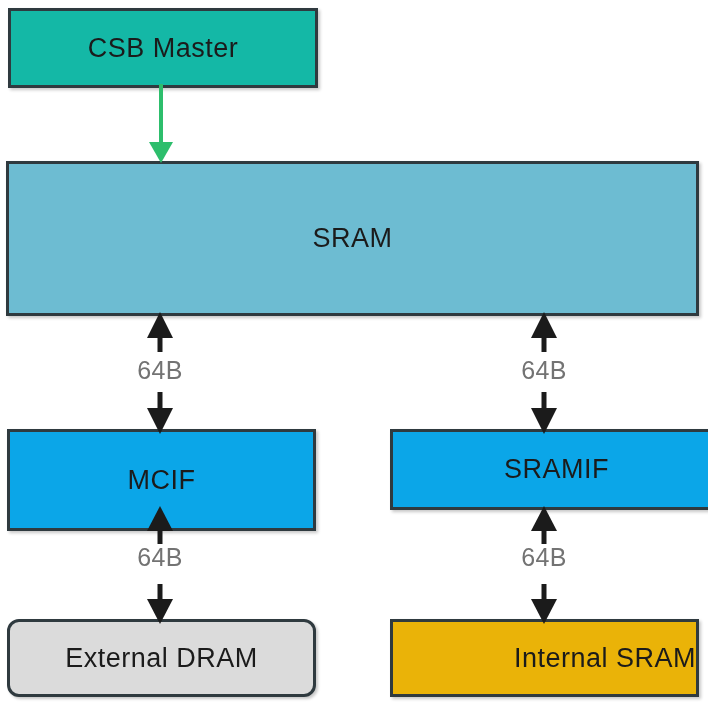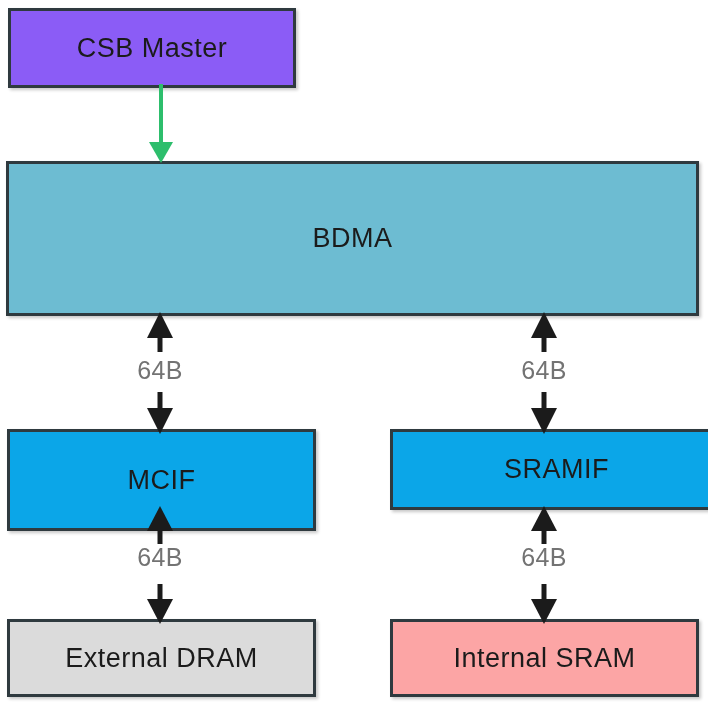--- a/index.html
+++ b/index.html
@@ -31,23 +31,23 @@
     font-size: 27px;
     letter-spacing: 0.5px;
     line-height: 1;
     white-space: nowrap;
     box-shadow: 2px 2px 3px rgba(0,0,0,0.22);
   }
 
   .block-csb-master {
     left: 8px;
     top: 8px;
-    width: 288px;
+    width: 310px;
     height: 80px;
-    background: #8b5cf6;
+    background: #14b8a6;
   }
   .block-bdma {
     left: 6px;
     top: 161px;
     width: 693px;
     height: 155px;
     background: #6DBCD2;
   }
   .block-mcif {
     left: 7px;
@@ -62,27 +62,29 @@
     width: 333px;
     height: 81px;
     background: #0BA6E8;
   }
   .block-external-dram {
     left: 7px;
     top: 619px;
     width: 309px;
     height: 78px;
     background: #DBDBDB;
+    border-radius: 12px;
   }
   .block-internal-sram {
     left: 390px;
     top: 619px;
     width: 309px;
     height: 78px;
-    background: #fca5a5;
+    background: #eab308;
+    justify-content: flex-end;
   }
 
   
   .connector {
     position: absolute;
   }
   .connector svg {
     display: block;
     overflow: visible;
   }
@@ -110,21 +112,21 @@
 </head>
 <body>
 
 <div id="diagram-canvas">
 
   <div class="block block-csb-master">
     <span>CSB Master</span>
   </div>
 
   <div class="block block-bdma">
-    <span>BDMA</span>
+    <span>SRAM</span>
   </div>
 
   <div class="block block-mcif">
     <span>MCIF</span>
   </div>
 
   <div class="block block-sramif">
     <span>SRAMIF</span>
   </div>
 

